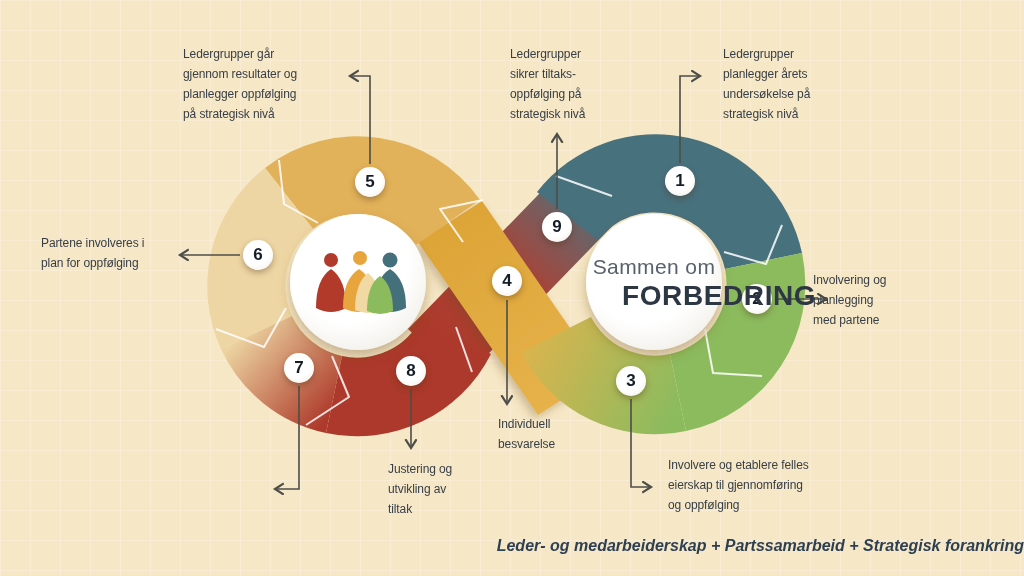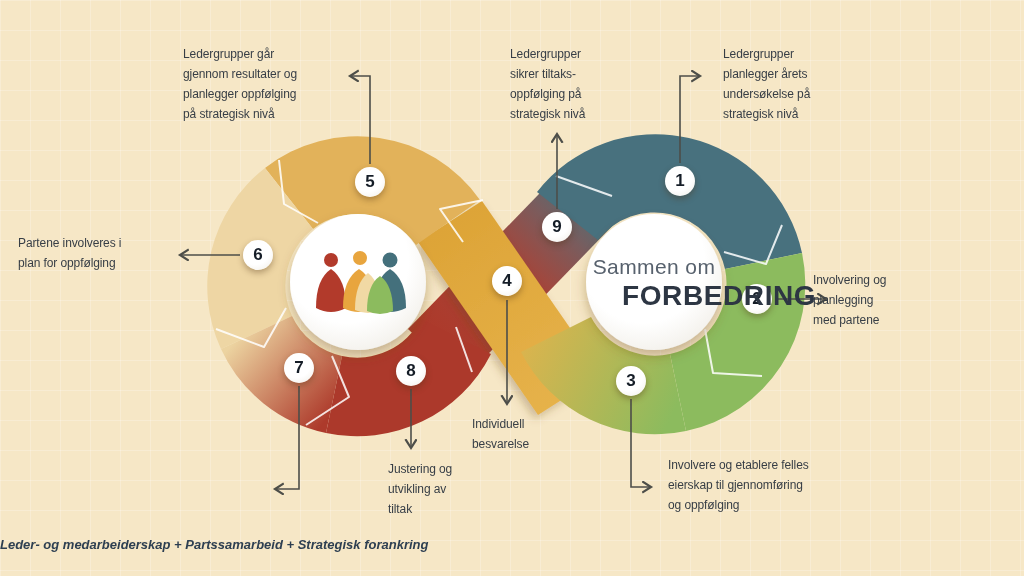--- a/index.html
+++ b/index.html
@@ -23,22 +23,22 @@
     box-shadow:0 3px 6px rgba(80,50,20,.38);
     display:flex; align-items:center; justify-content:center;
     font-size:17px; font-weight:700; color:#151d27;
   }
   .hub-text{
     position:absolute; left:574px; top:255px; width:160px; text-align:center;
   }
   .hub-line1{font-size:21px; color:#57616d; letter-spacing:.4px;}
   .hub-line2{font-size:28px; font-weight:700; color:#2d3643; letter-spacing:.6px; margin-top:1px;margin-left:48px;}
   .caption{
-    position:absolute; left:0; top:537px; width:1024px; text-align:left;
-    font-size:13px; font-weight:700; font-style:italic; color:#2d3f52;
+    position:absolute; left:0; top:537px; width:1024px; text-align:right;
+    font-size:16px; font-weight:700; font-style:italic; color:#2d3f52;
   }
 </style>
 </head>
 <body>
 
 <div class="stage">
 
   <svg class="diagram-svg" width="1024" height="576" viewBox="0 0 1024 576">
     <defs>
       <linearGradient id="gRedTeal" gradientUnits="userSpaceOnUse" x1="450" y1="345" x2="590" y2="195">
@@ -142,27 +142,27 @@
   <div class="step-label" style="left:723px;top:44px;">Ledergrupper
 planlegger årets
 undersøkelse på
 strategisk nivå</div>
   <div class="step-label" style="left:813px;top:270px;">Involvering og
 planlegging
 med partene</div>
   <div class="step-label" style="left:668px;top:455px;">Involvere og etablere felles
 eierskap til gjennomføring
 og oppfølging</div>
-  <div class="step-label" style="left:472px;top:414px;">Individuell
+  <div class="step-label" style="left:498px;top:414px;">Individuell
 besvarelse</div>
   <div class="step-label" style="left:183px;top:44px;">Ledergrupper går
 gjennom resultater og
 planlegger oppfølging
 på strategisk nivå</div>
-  <div class="step-label" style="left:18px;top:233px;">Partene involveres i
+  <div class="step-label" style="left:41px;top:233px;">Partene involveres i
 plan for oppfølging</div>
   <div class="step-label" style="left:388px;top:459px;">Justering og
 utvikling av
 tiltak</div>
   <div class="step-label" style="left:510px;top:44px;">Ledergrupper
 sikrer tiltaks-
 oppfølging på
 strategisk nivå</div>
 
   <div class="hub-text">

